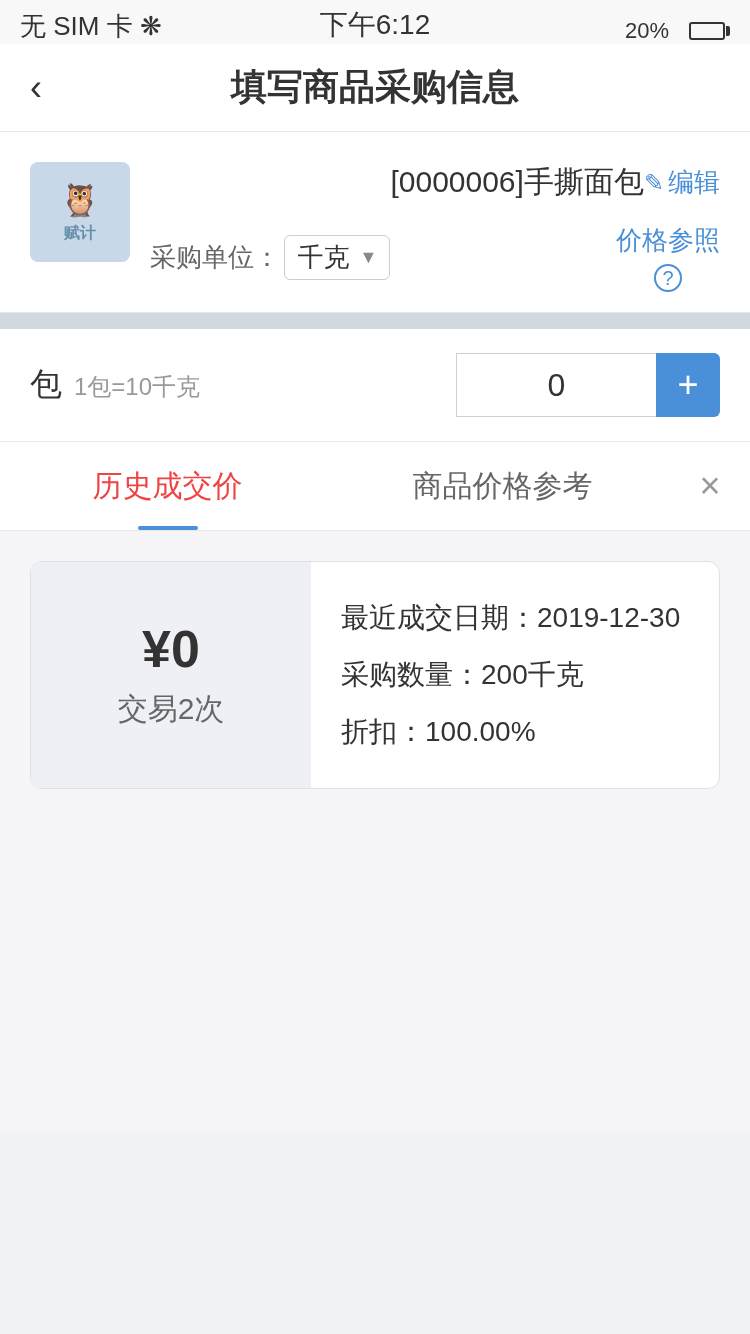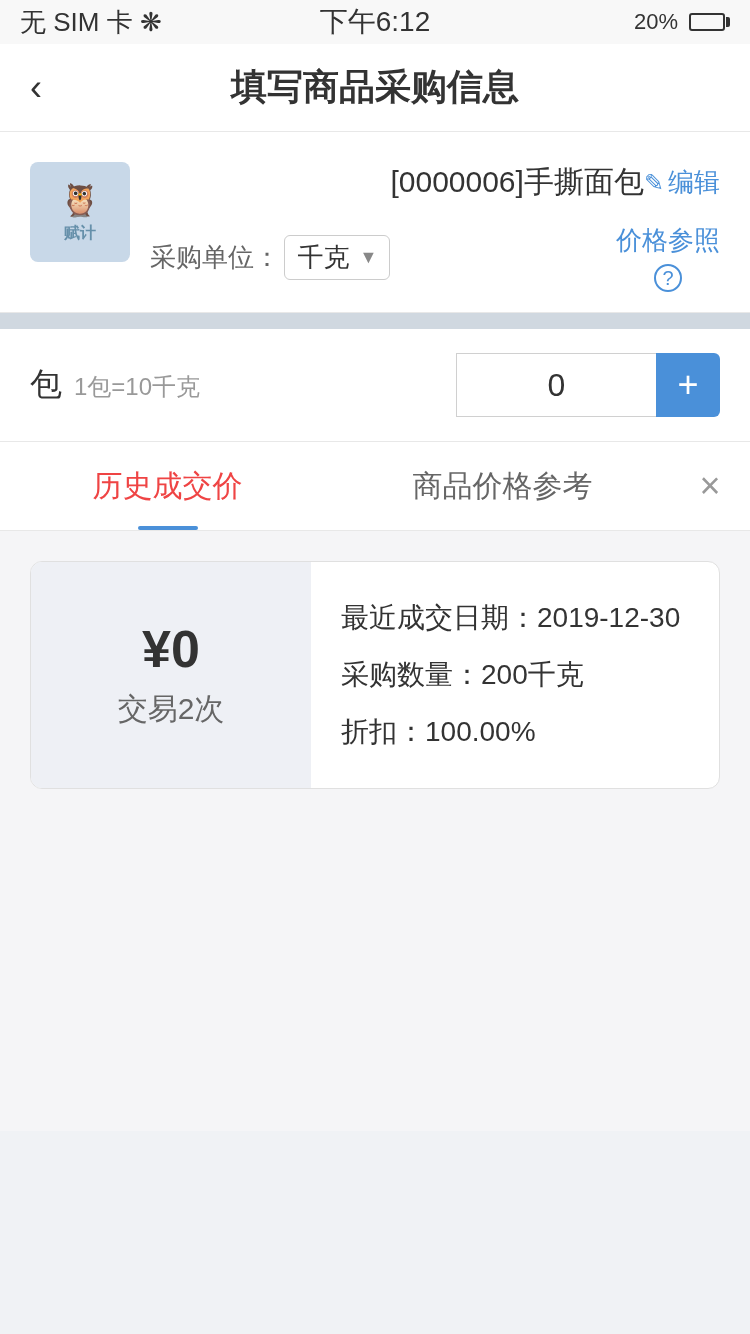--- a/index.html
+++ b/index.html
@@ -11,41 +11,41 @@
       background: #f0f2f5;
       overflow-x: hidden;
     }
 
     
     .status-bar {
       width: 750px;
       height: 44px;
       background: #f8f8f8;
       display: flex;
-      align-items: center;
+      align-items: flex-end;
       justify-content: space-between;
       padding: 0 20px;
     }
     .status-left {
       font-size: 26px;
       color: #333;
       font-weight: 500;
     }
     .status-center {
       font-size: 28px;
       color: #333;
       font-weight: 500;
       position: absolute;
       left: 50%;
       transform: translateX(-50%);
     }
     .status-right {
       display: flex;
       align-items: center;
-      gap: 11px;
+      gap: 20px;
       font-size: 22px;
       color: #333;
     }
     .battery-icon {
       display: inline-flex;
       align-items: center;
     }
     .battery-body {
       width: 36px;
       height: 18px;

